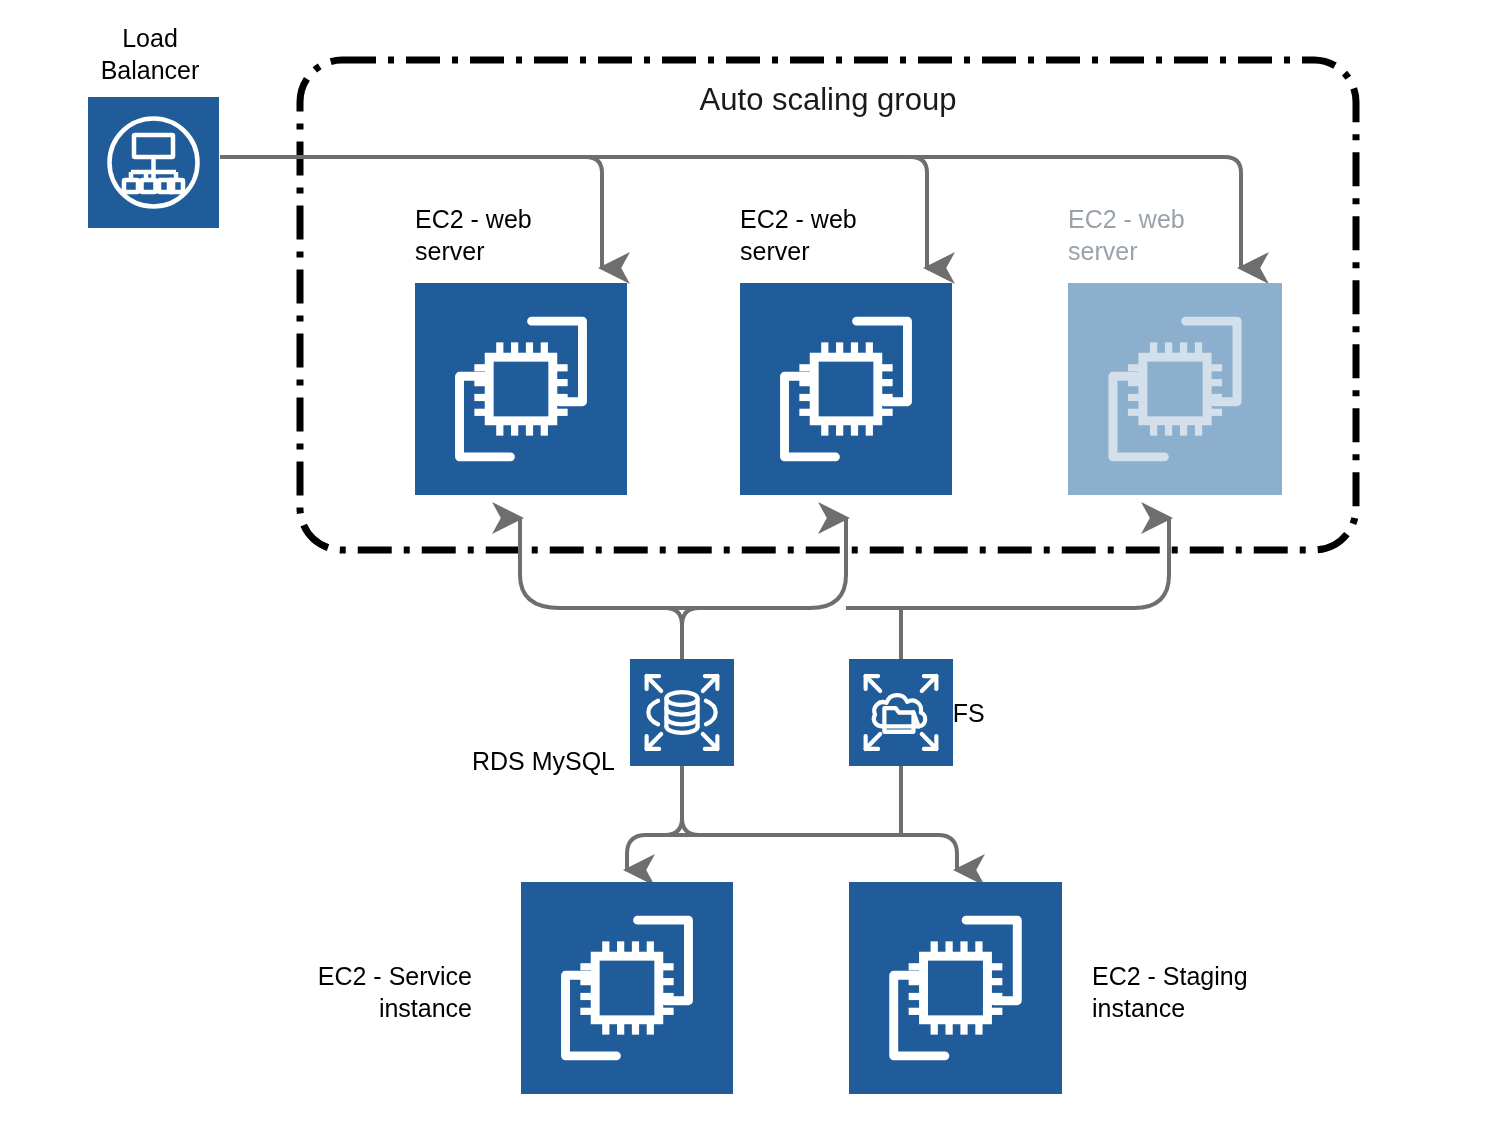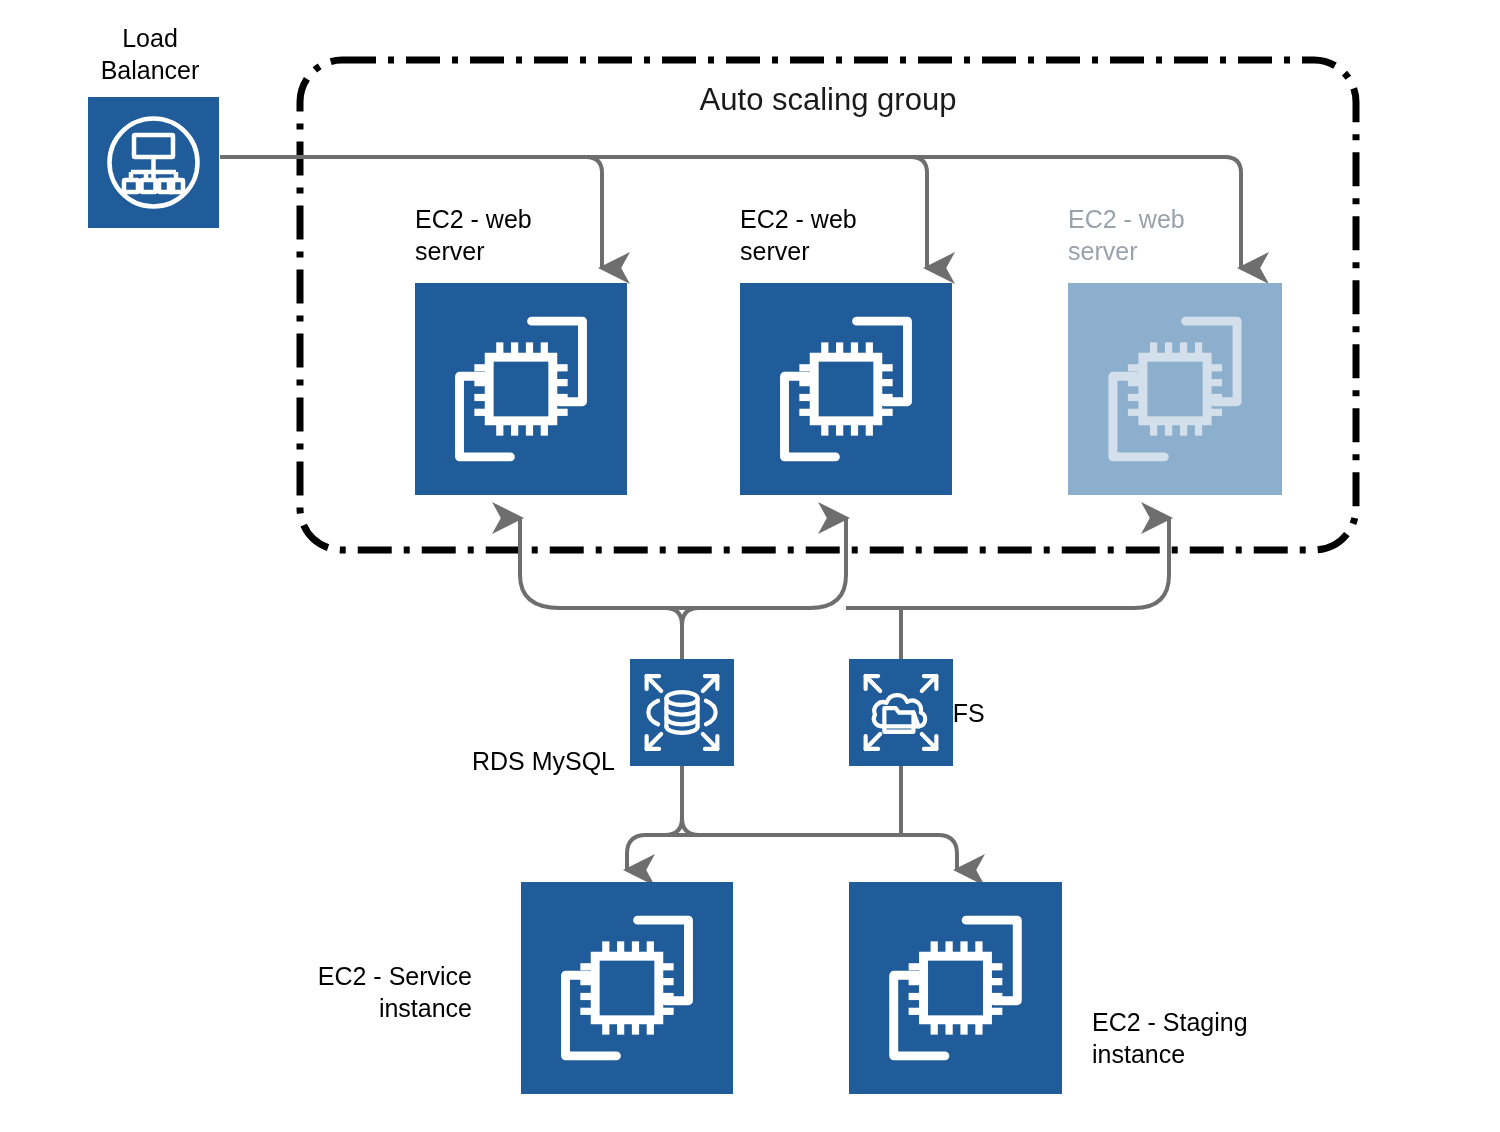--- a/index.html
+++ b/index.html
@@ -312,21 +312,21 @@
         <path d="M35,54 L28,54"></path>
         <path d="M35,61 L28,61"></path>
         <path d="M65,40 L72,40"></path>
         <path d="M65,47 L72,47"></path>
         <path d="M65,54 L72,54"></path>
         <path d="M65,61 L72,61"></path>
       </g>
     </svg>
   </div>
 
-  <div class="label" style="left:1092px; top:960px; width:260px;margin-top:46px;">EC2 - Staging
+  <div class="label" style="left:1092px; top:960px; width:260px;">EC2 - Staging
 instance</div>
 
   <div class="node-box" style="left:849px; top:882px; width:213px; height:212px;">
     <svg class="ec2-svg" width="213" height="212" viewBox="0 0 100 100" preserveAspectRatio="none">
       <rect x="0" y="0" width="100" height="100" fill="#1F5C99"></rect>
       <g fill="none" stroke="#FFFFFF" stroke-width="4.2" stroke-linejoin="round" stroke-linecap="round">
         <path d="M55,18 L79,18 L79,56 L68,56"></path>
         <path d="M45,82 L21,82 L21,44 L32,44"></path>
       </g>
       <g fill="none" stroke="#FFFFFF" stroke-width="4.2" stroke-linejoin="miter">

